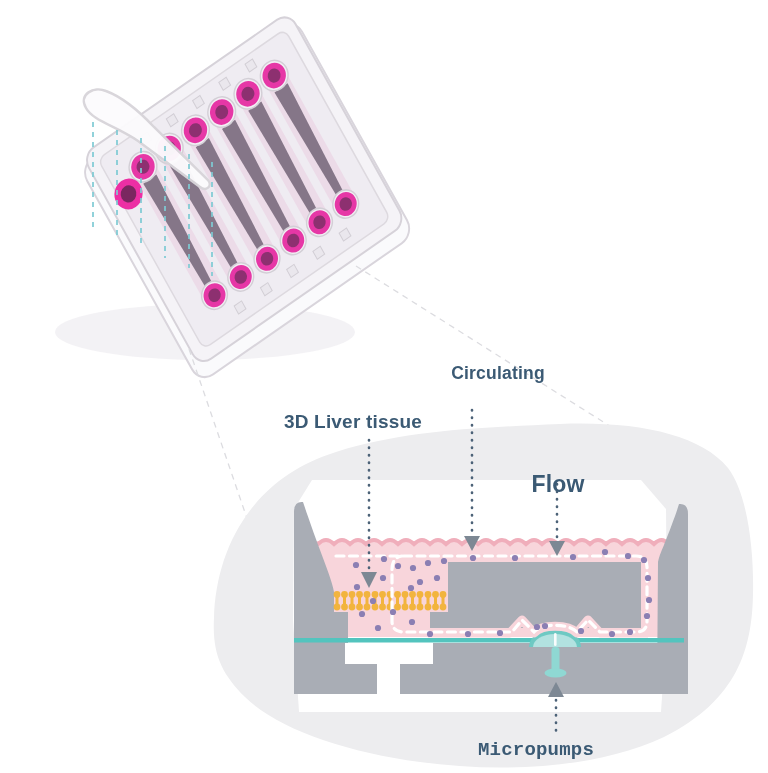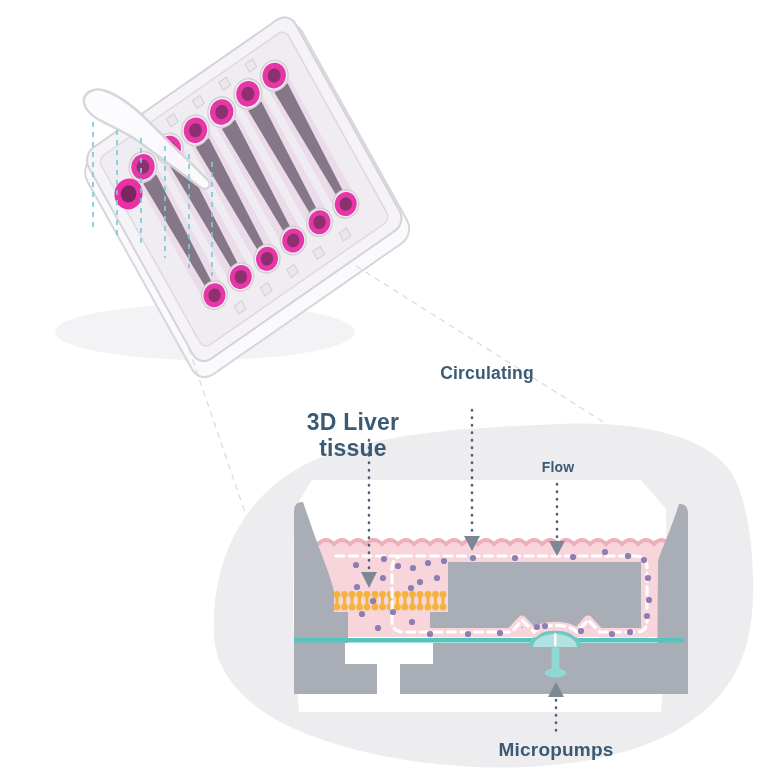--- a/index.html
+++ b/index.html
@@ -1,24 +1,24 @@
 <!DOCTYPE html>
 <html><head>
 <meta charset="utf-8">
 <style>
   html,body{margin:0;padding:0;background:#ffffff;}
   body{width:768px;height:773px;position:relative;overflow:hidden;
        font-family:"Liberation Sans", sans-serif;}
   .stage{position:absolute;left:0;top:0;width:768px;height:773px;}
   .lbl{position:absolute;font-weight:700;color:#3B5A74;text-align:center;
        letter-spacing:.2px;line-height:26px;}
-  #lbl-circulating{left:407px;top:360px;width:160px;font-size:17.5px;}
-  #lbl-liver{left:273px;top:409px;width:160px;font-size:23px;}
-  #lbl-flow{left:478px;top:454px;width:160px;font-size:14px;}
-  #lbl-micropumps{left:456px;top:737px;width:200px;font-size:19px;}
+  #lbl-circulating{left:418px;top:360px;width:160px;font-size:17.5px;}
+  #lbl-liver{left:273px;top:409px;width:160px;font-size:19px;}
+  #lbl-flow{left:478px;top:471px;width:160px;font-size:23px;}
+  #lbl-micropumps{left:436px;top:737px;width:200px;font-size:19px;font-family:Liberation Mono, monospace;}
 </style>
 </head>
 <body>
 
 <svg class="stage" viewBox="0 0 768 773">
 
   <ellipse cx="205" cy="332" rx="150" ry="28" fill="#EAE8ED" opacity="0.55"></ellipse>
 
   <g transform="matrix(0.82 -0.57 0.49 0.88 142 165)">
     <rect x="-56" y="-34" width="262" height="246" rx="16" fill="#FAFAFC" stroke="#D9D5DC" stroke-width="2"></rect>

